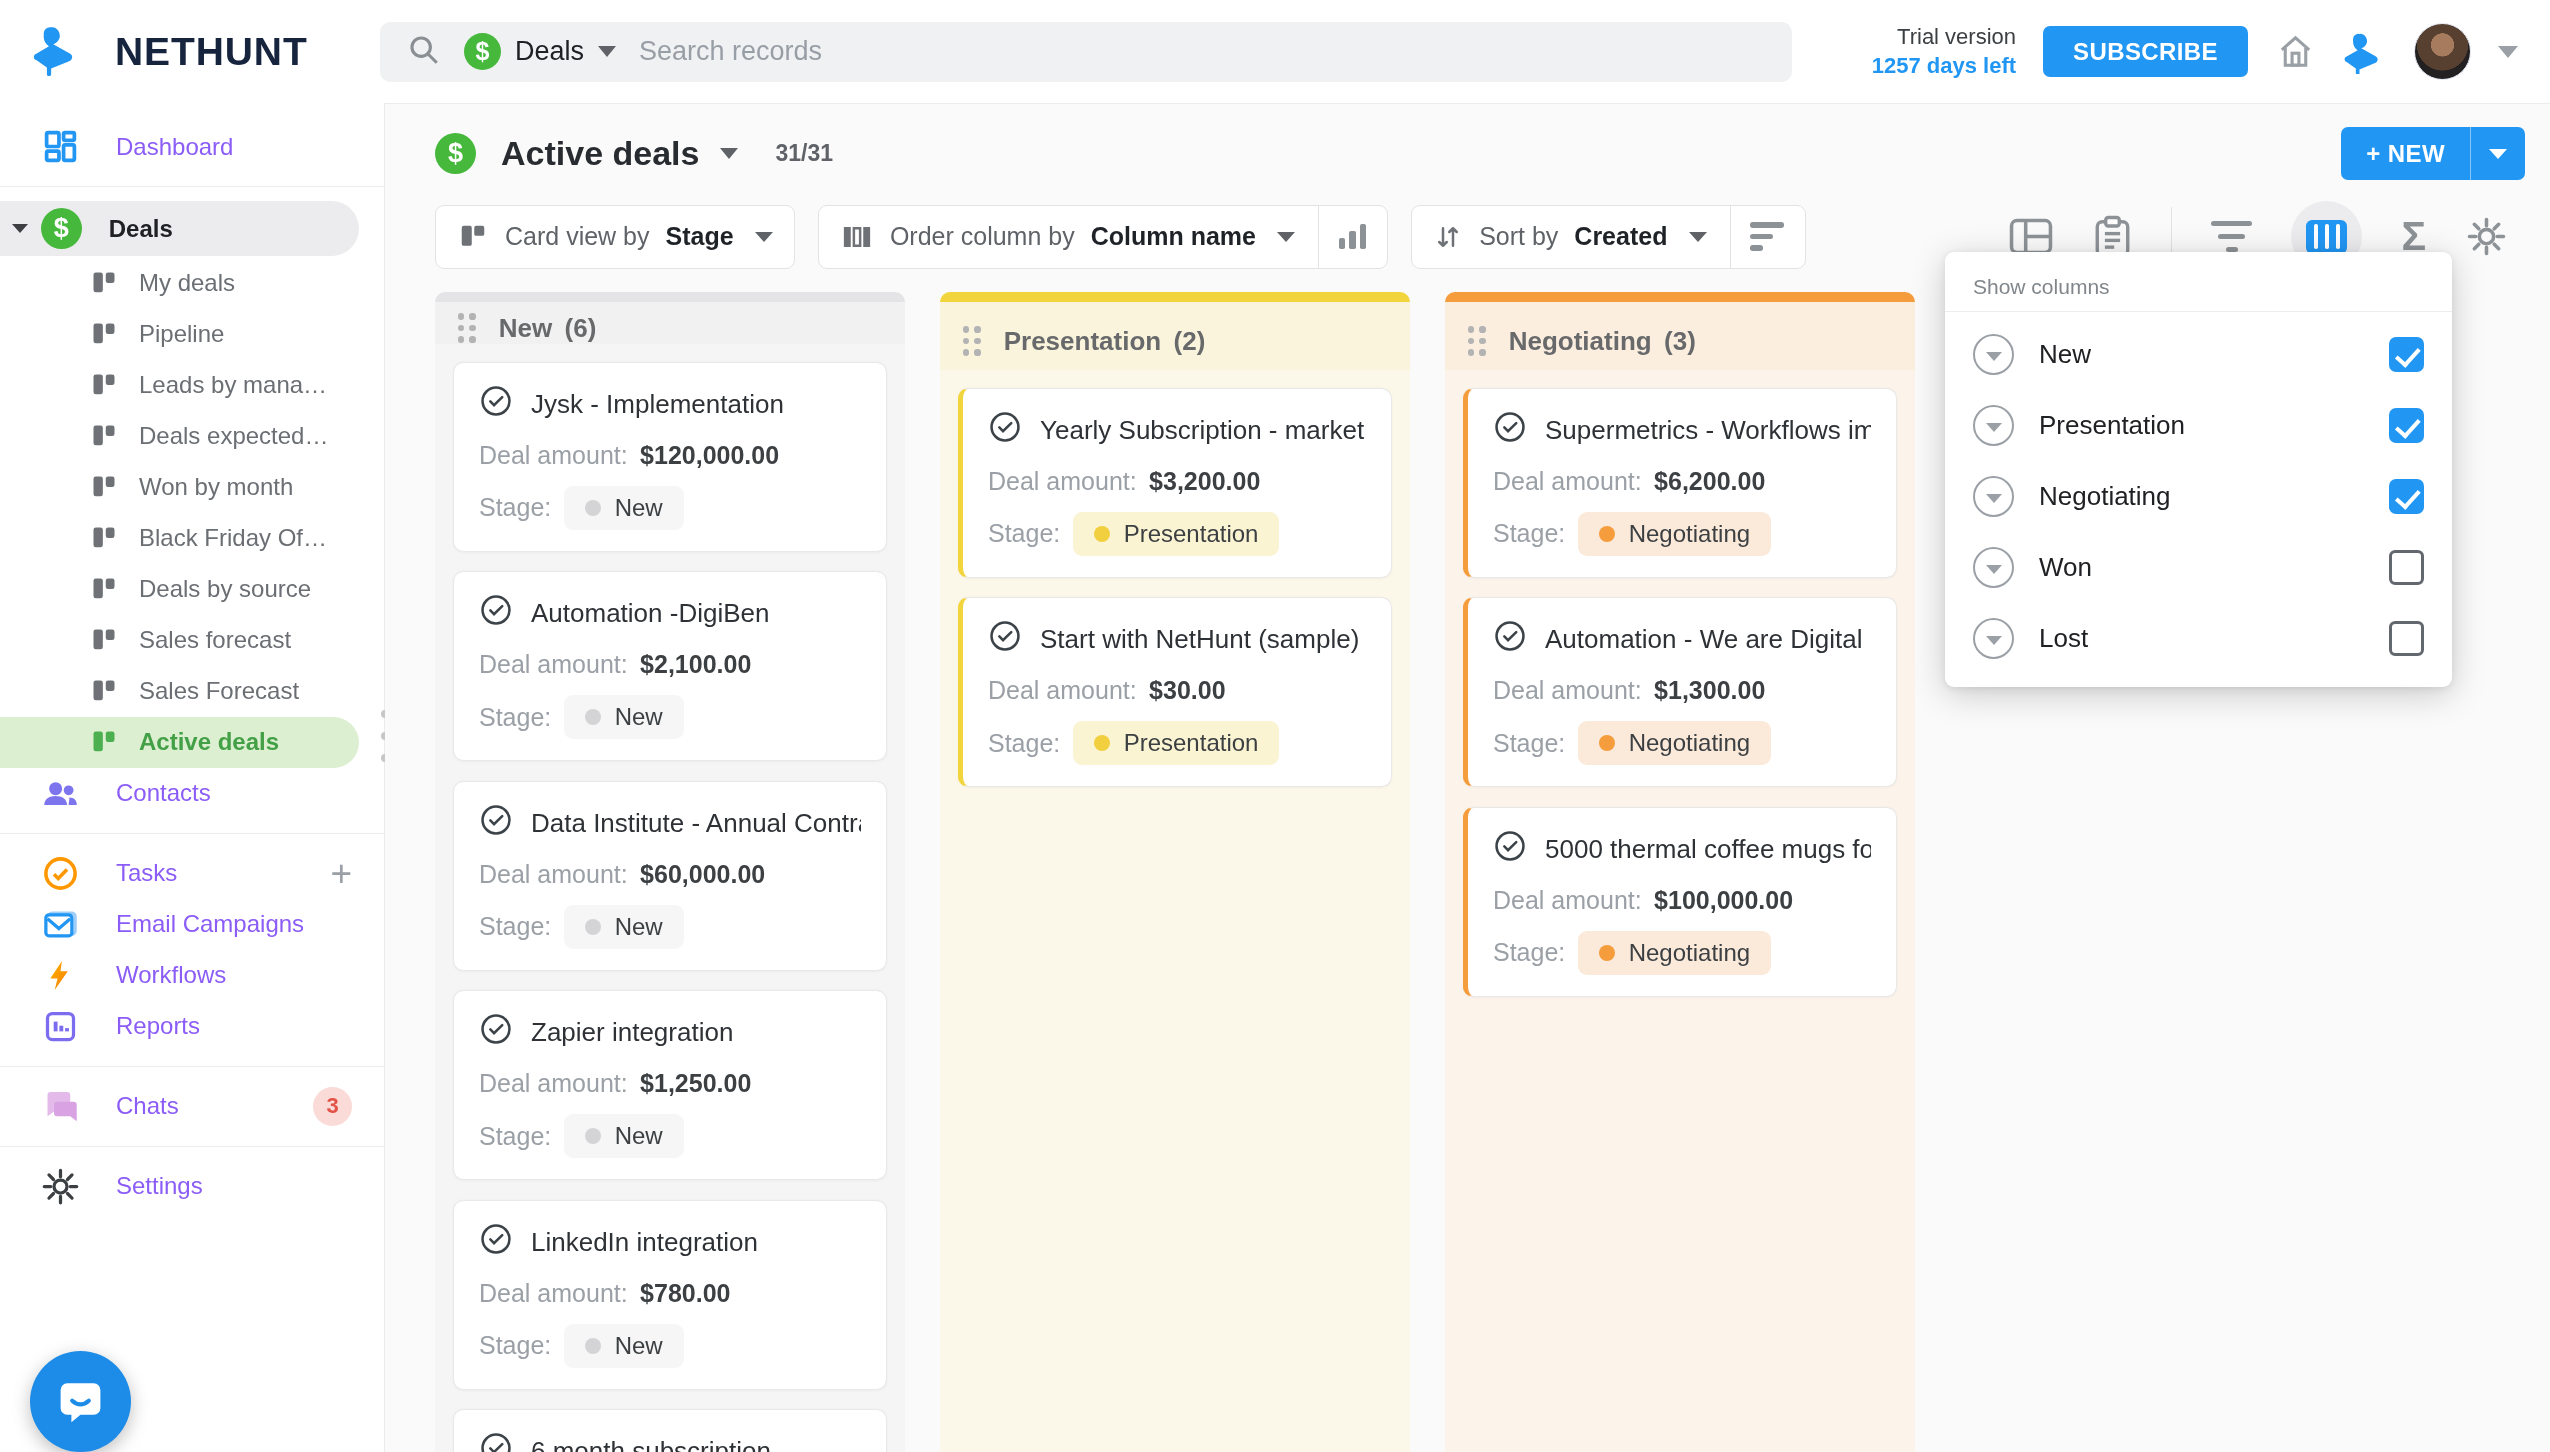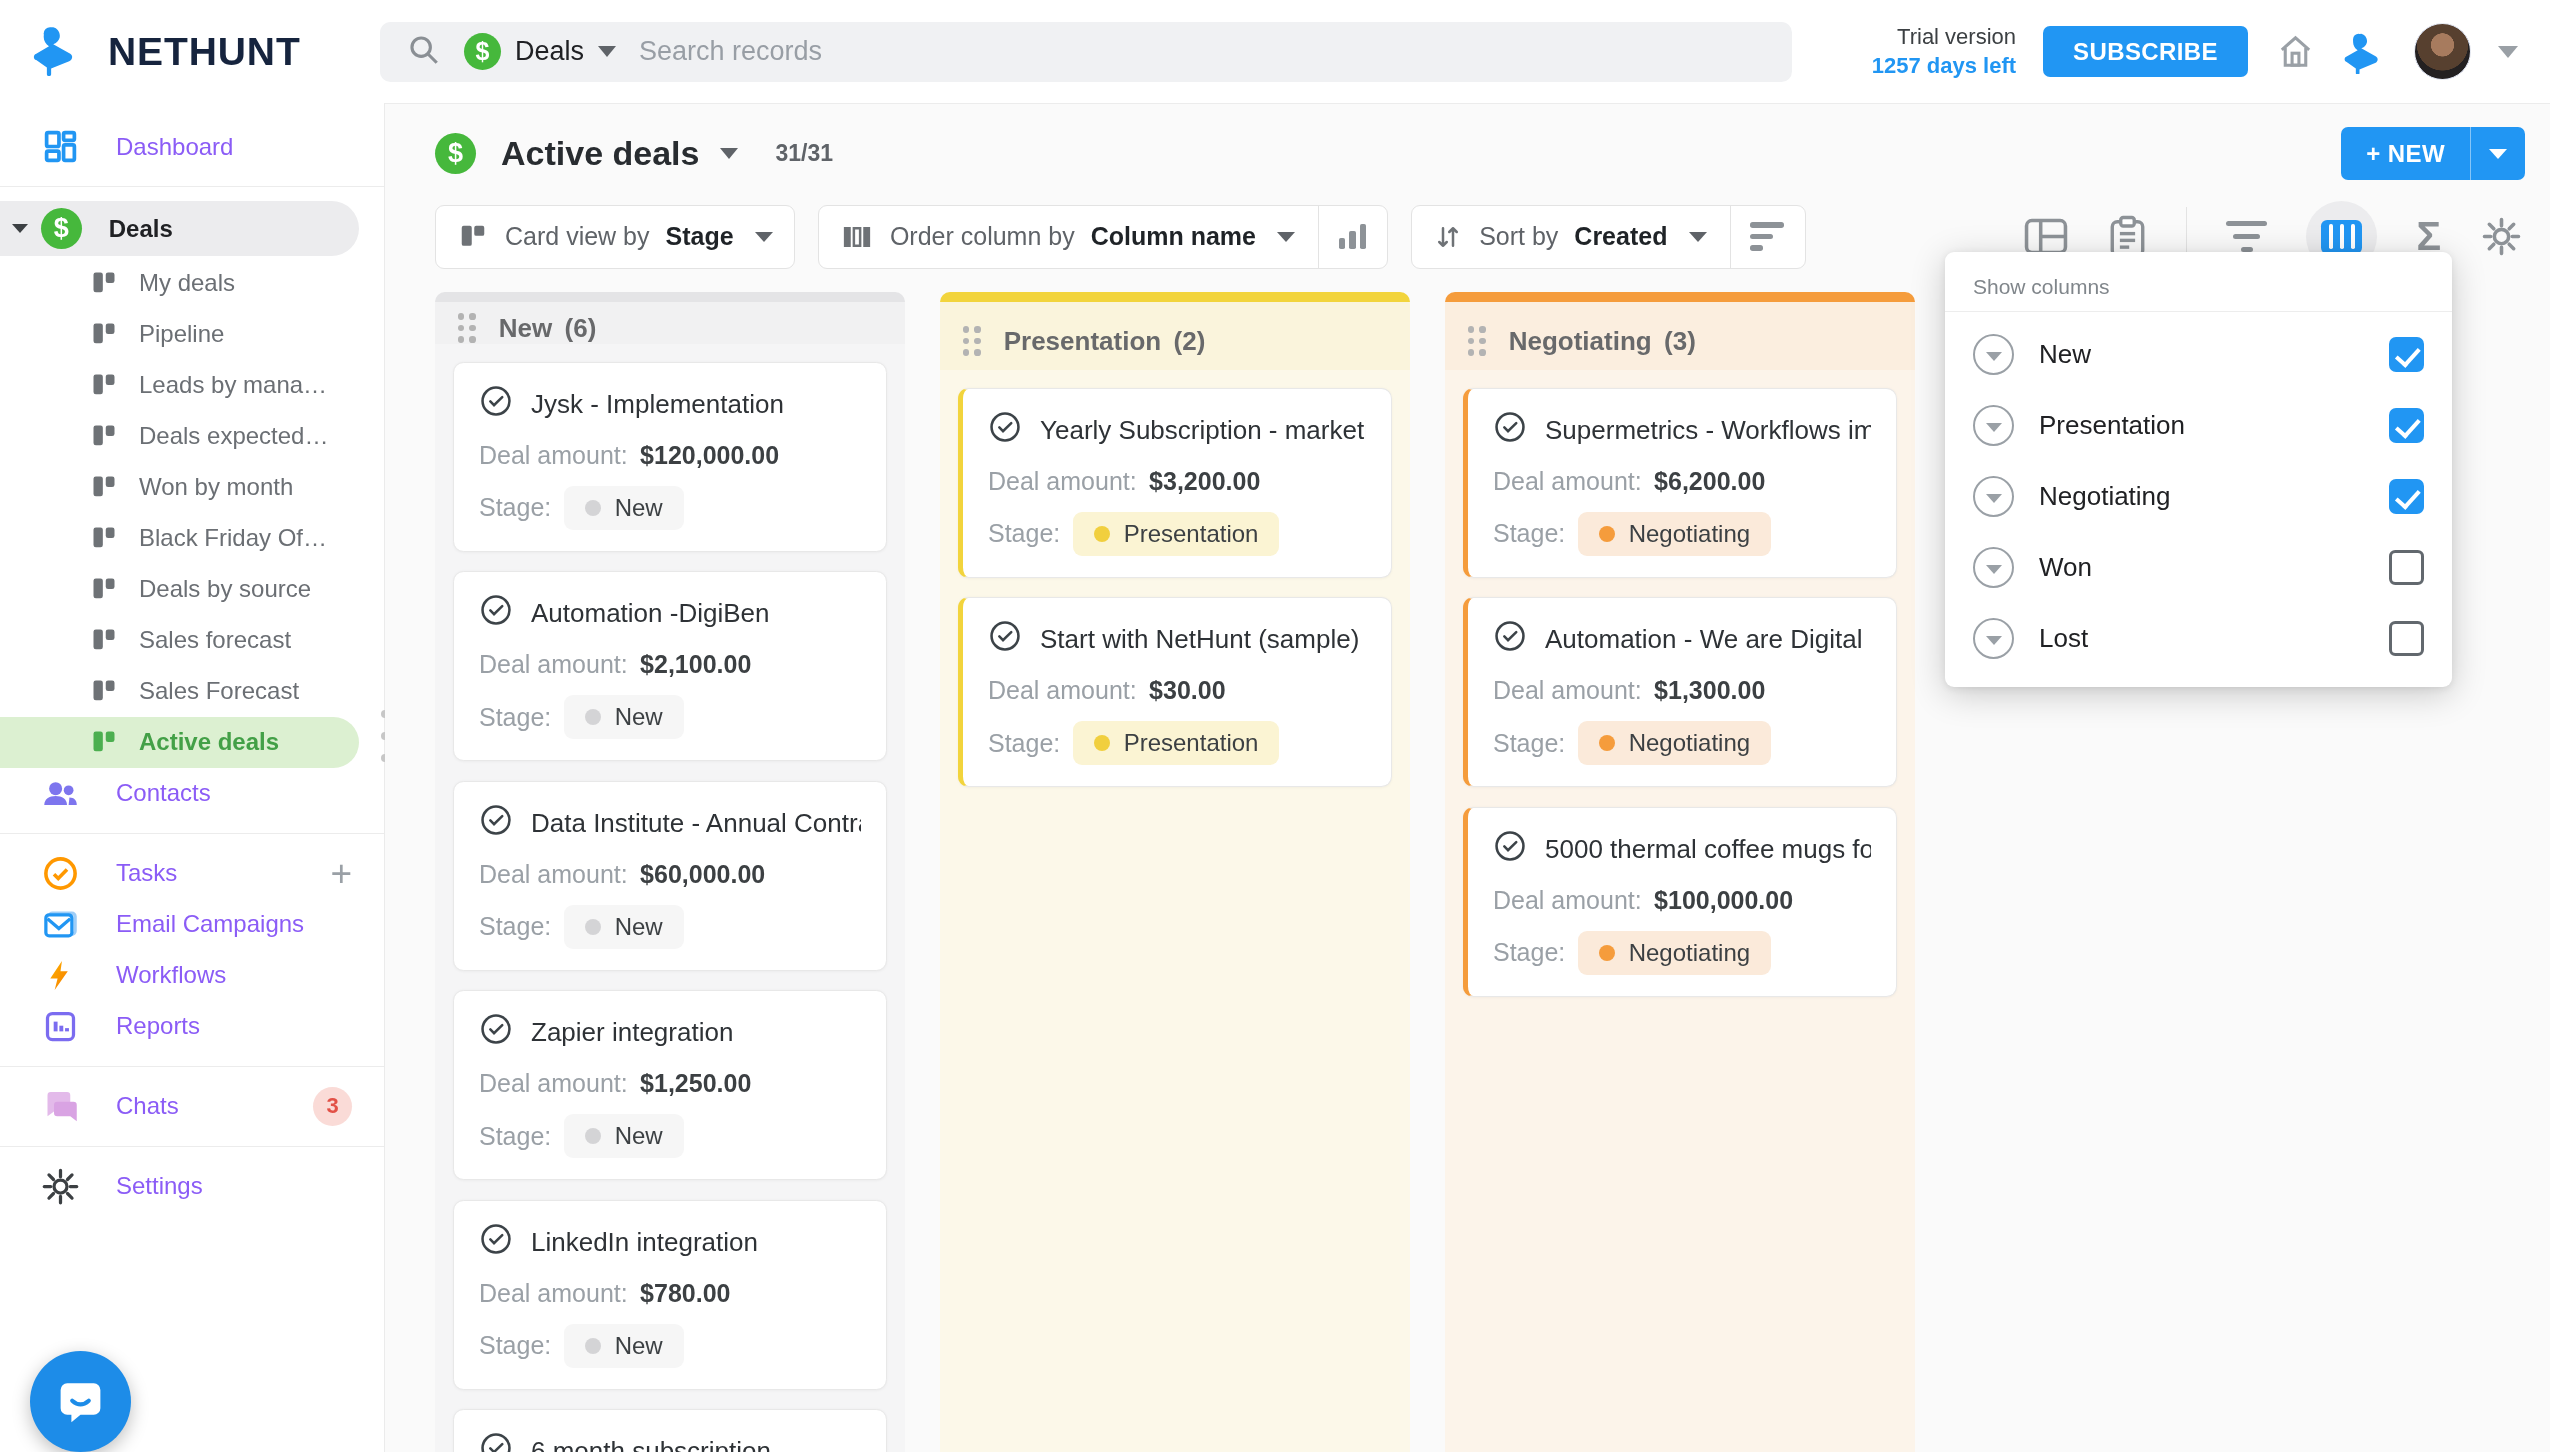--- a/index.html
+++ b/index.html
@@ -2,21 +2,21 @@
 <html style="font-size:14px"><head>
 <meta charset="utf-8">
 <style>
   *{box-sizing:border-box;margin:0;padding:0}
   html,body{background:#e9e9e9}
   body{font-family:"Liberation Sans","DejaVu Sans",sans-serif;-webkit-font-smoothing:antialiased}
   .screen{position:relative;width:2550px;height:1453px;background:#fff;overflow:hidden}
 
   
   .topbar{height:103px;display:flex;align-items:center;padding:0 32px;background:#fff}
-  .logo{display:flex;align-items:center;gap:25px;width:348px;flex:0 0 auto;cursor:pointer}
+  .logo{display:flex;align-items:center;gap:32px;width:348px;flex:0 0 auto;cursor:pointer}
   .logo-text{font-size:39px;font-weight:800;color:#16243e;letter-spacing:0.9px;text-transform:uppercase}
   .search{flex:0 0 auto;width:1412px;height:60px;background:#f0f1f3;border-radius:10.6px;display:flex;align-items:center;padding:0 27px;gap:23px}
   .chip{display:flex;align-items:center;gap:14px;font-size:27px;font-weight:500;color:#202124;cursor:pointer}
   .dollar-badge{width:37px;height:37px;border-radius:50%;background:#46b83c;color:#fff;font-weight:700;font-size:25px;display:flex;align-items:center;justify-content:center}
   .caret{width:0;height:0;border-left:9.8px solid transparent;border-right:9.8px solid transparent;border-top:11.5px solid #5f6368}
   .search input{flex:1;border:none;outline:none;background:transparent;font-size:27px;color:#202124;font-family:inherit}
   .search input::placeholder{color:#989ea5}
   .top-right{margin-left:auto;display:flex;align-items:center;gap:27px}
   .trial{text-align:right;line-height:1.3;cursor:default}
   .trial-1{font-size:22px;color:#3c4043}
@@ -50,21 +50,21 @@
   .title-row{margin-top:23px;display:flex;align-items:center;padding-right:25px}
   .t-dollar{width:41px;height:41px;border-radius:50%;background:#46b83c;color:#fff;font-weight:700;font-size:27px;display:flex;align-items:center;justify-content:center}
   .page-title{margin-left:25px;font-size:34px;font-weight:700;color:#282c30}
   .t-caret{margin-left:21px;width:0;height:0;border-left:9.8px solid transparent;border-right:9.8px solid transparent;border-top:11.5px solid #5f6368;cursor:pointer}
   .count{margin-left:37px;font-size:23px;color:#5f6368;font-weight:600}
   .new-btn{margin-left:auto;display:flex;align-items:stretch;background:#2196f3;border-radius:7px;overflow:hidden;cursor:pointer;height:53px}
   .new-btn .nb-label{display:flex;align-items:center;padding:0 25px;color:#fff;font-size:24px;font-weight:700;letter-spacing:0.4px}
   .new-btn .nb-caret{display:flex;align-items:center;padding:0 18px;border-left:1.8px solid rgba(255,255,255,.45)}
   .new-btn .nb-caret i{width:0;height:0;border-left:9px solid transparent;border-right:9px solid transparent;border-top:10.6px solid #fff}
 
-  .toolbar{margin-top:21px;display:flex;align-items:center;gap:23px;padding-right:27px}
+  .toolbar{margin-top:21px;display:flex;align-items:center;gap:23px;padding-right:42px}
   .tbtn{height:64px;background:#fff;border:1.8px solid #e3e3e3;border-radius:9px;display:flex;align-items:center;padding:0 21px;font-size:25px;color:#5f6368;gap:16px;cursor:pointer}
   .tbtn b{color:#1f2327;font-weight:700}
   .tbtn .tcaret{width:0;height:0;border-left:9px solid transparent;border-right:9px solid transparent;border-top:10.6px solid #5f6368;margin-left:5.3px}
   .tbtn .tail{border-left:1.8px solid #e3e3e3;align-self:stretch;display:flex;align-items:center;padding-left:19.5px;margin-left:7px}
   .bars-asc{display:flex;align-items:flex-end;gap:4.4px}
   .bars-asc i{width:6.2px;background:#8d9297;border-radius:1.8px}
   .bars-asc i:nth-child(1){height:10.6px}.bars-asc i:nth-child(2){height:18px}.bars-asc i:nth-child(3){height:25px}
   .lines-desc{display:flex;flex-direction:column;gap:6.2px}
   .lines-desc i{height:5.3px;background:#8d9297;border-radius:2.7px;display:block}
   .lines-desc i:nth-child(1){width:34px}.lines-desc i:nth-child(2){width:23px}.lines-desc i:nth-child(3){width:12.4px}

